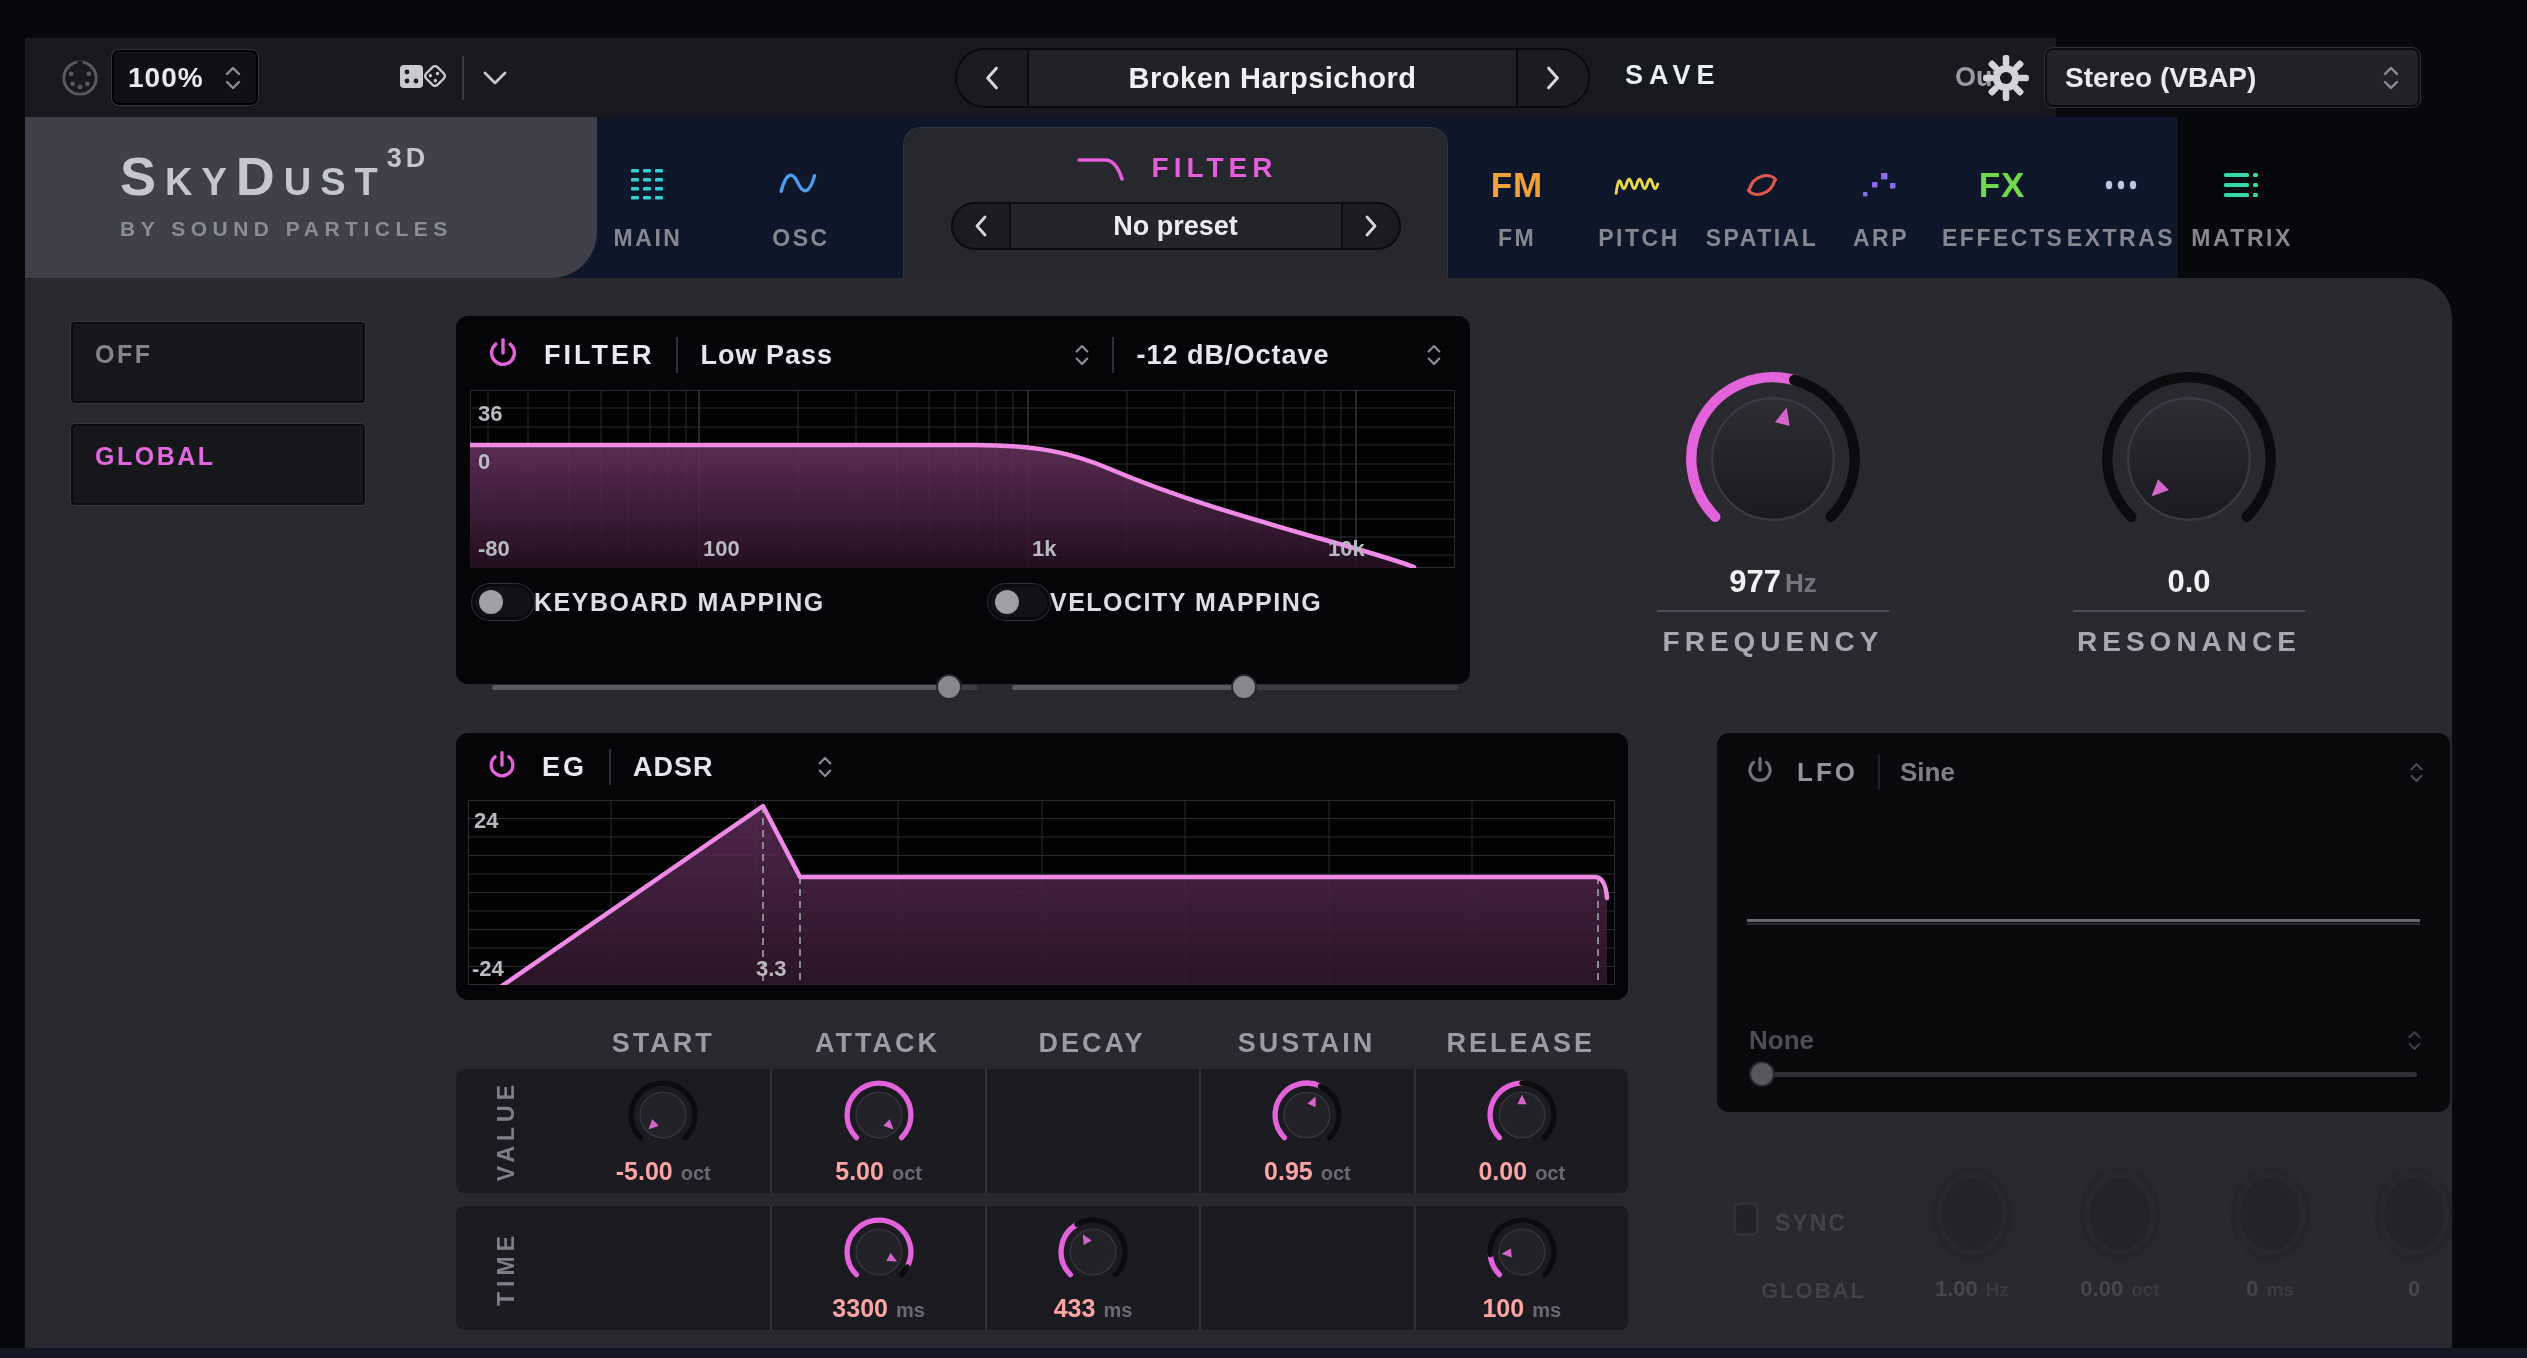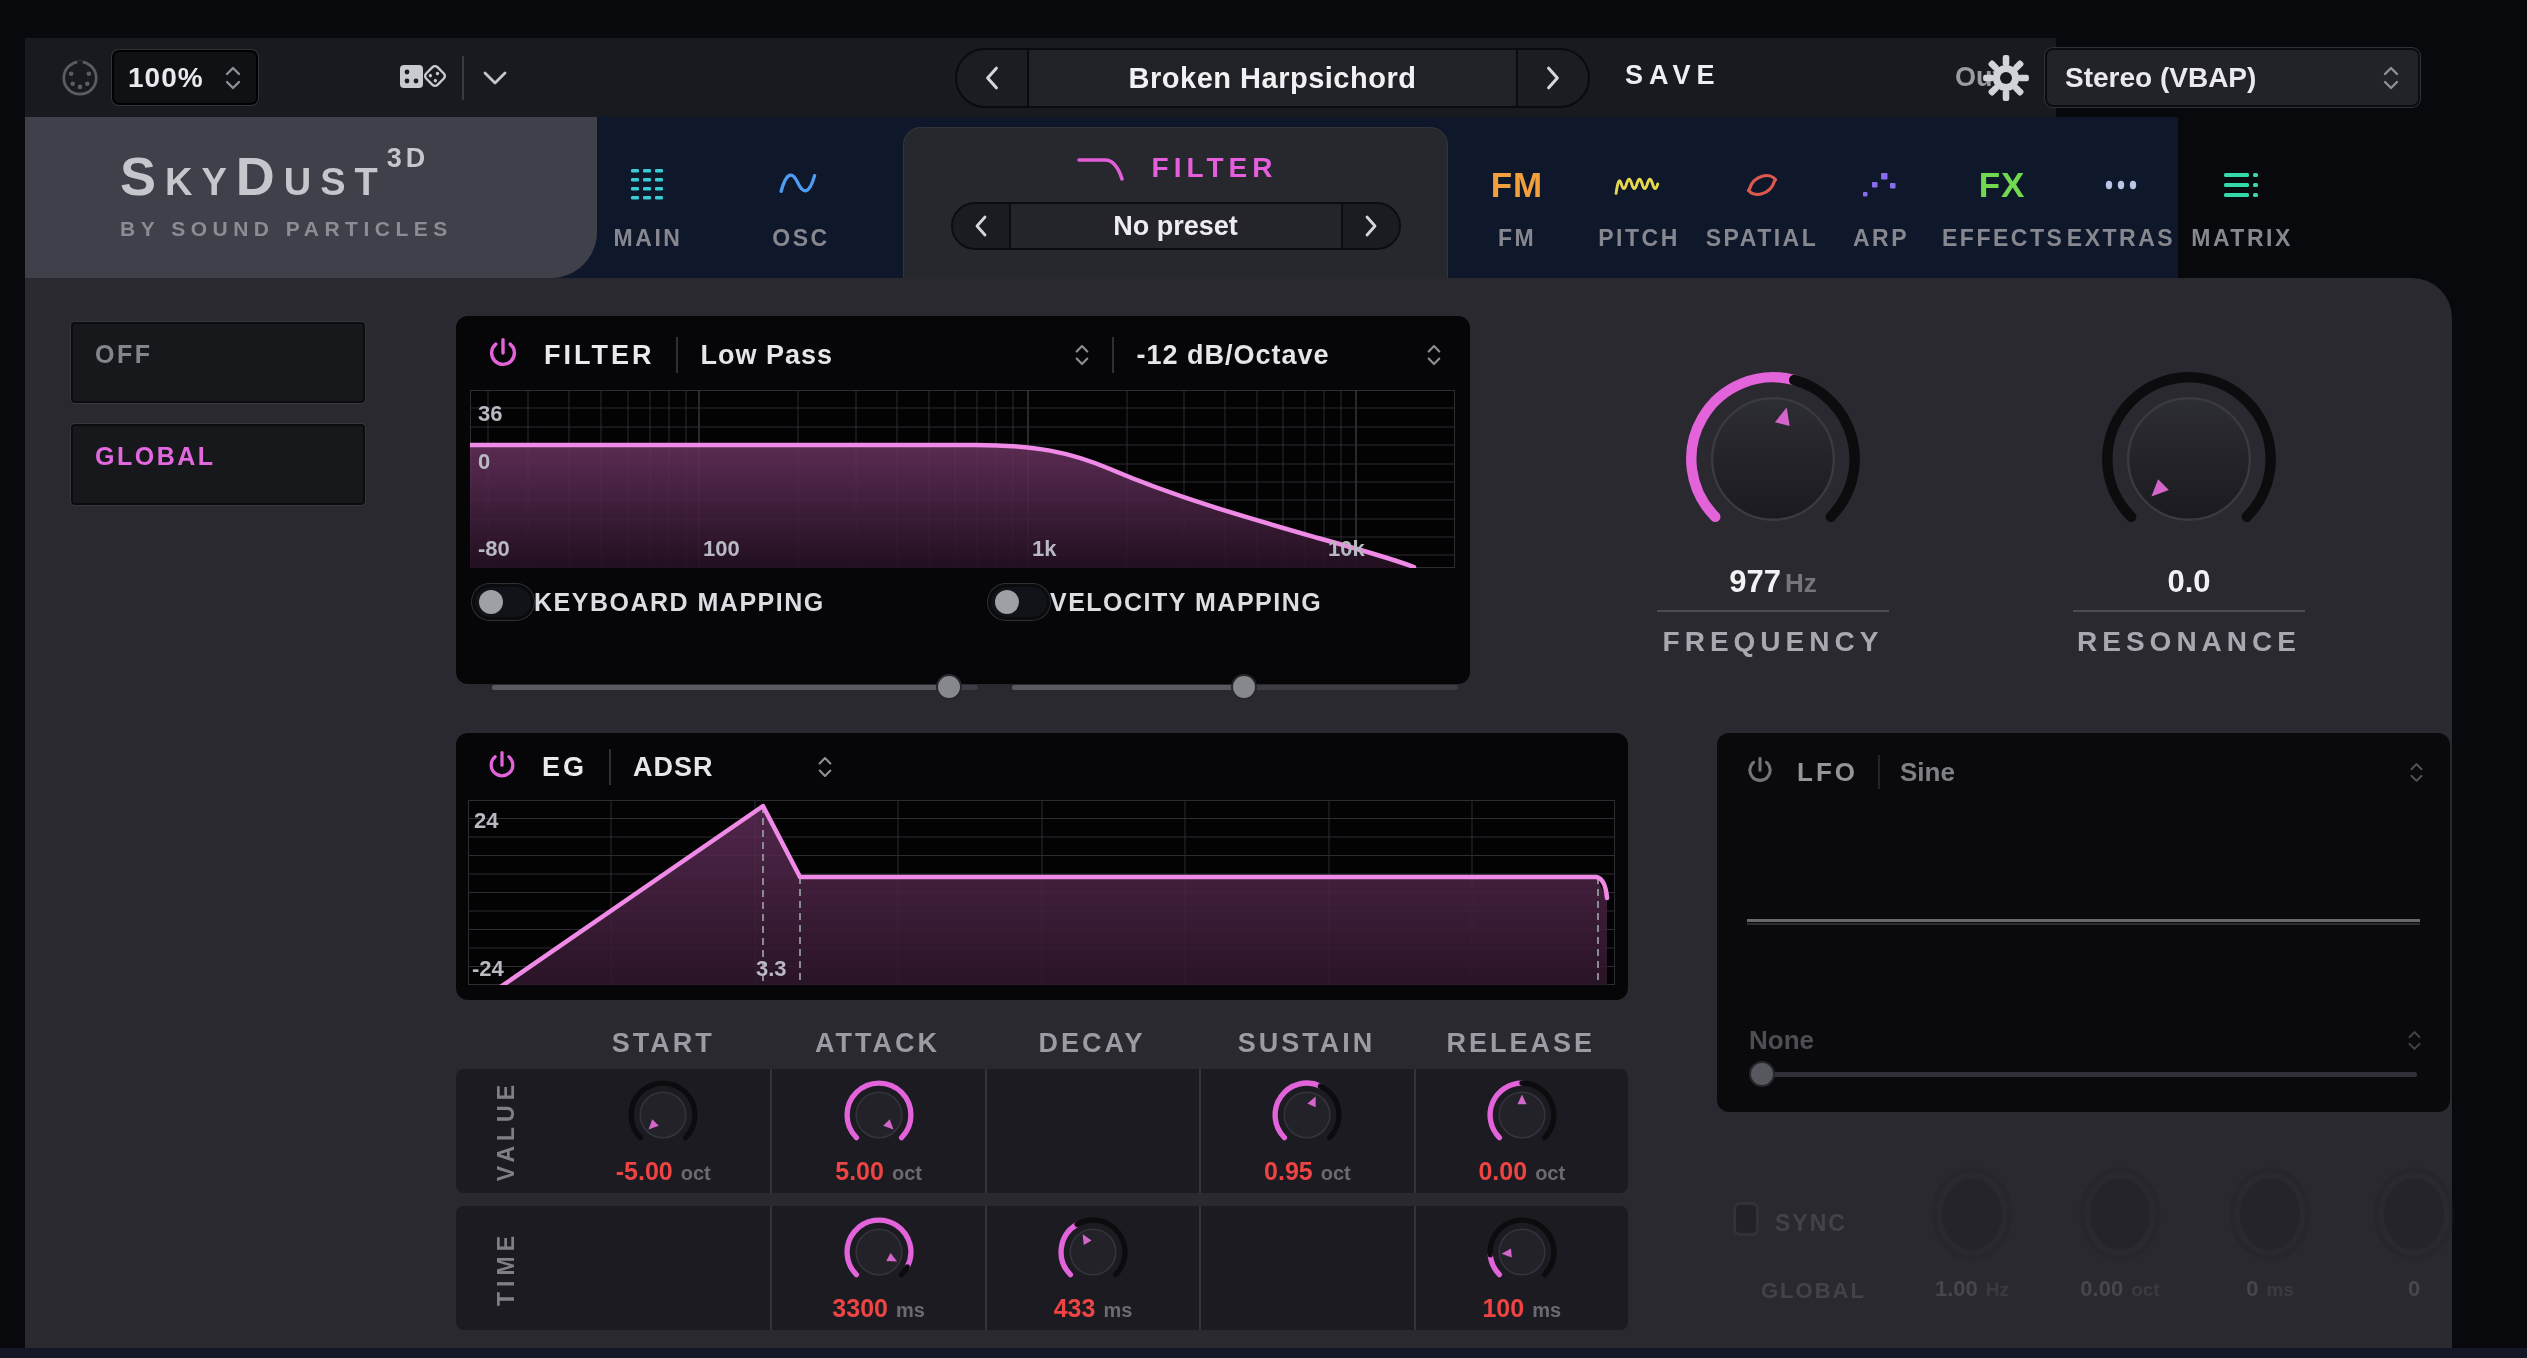--- a/index.html
+++ b/index.html
@@ -91,21 +91,21 @@
   .klabel { margin-top:14px; color:#a8a9b0; font-size:28px; font-weight:bold; letter-spacing:5px; }
 
   .hdr-grid { position:absolute; display:grid; grid-template-columns:repeat(5,1fr); }
   .hdr-grid .h { text-align:center; color:#9b9ca3; font-size:27px; font-weight:bold; letter-spacing:3px; }
 
   .adsr-panel { position:absolute; background:#1b1b21; border-radius:8px; display:grid; grid-template-columns:100px repeat(5,1fr); }
   .adsr-panel .rlabel { display:flex; align-items:center; justify-content:center; }
   .vtext { writing-mode:vertical-rl; transform:rotate(180deg); color:#7f8087; font-size:23px; font-weight:bold; letter-spacing:5px; }
   .acell { display:flex; flex-direction:column; align-items:center; justify-content:center; gap:4px; }
   .acell.bord { border-left:2px solid #33343a; }
-  .sval { font-size:25px; font-weight:bold; color:#ef4444; }
+  .sval { font-size:25px; font-weight:bold; color:#fca5a5; }
   .sunit { font-size:20px; font-weight:bold; color:#6a6b72; margin-left:8px; }
 
   .lfo-panel { position:absolute; background:#0a0a0d; border-radius:12px; }
   .lfo-head { display:flex; align-items:center; gap:20px; padding:22px 26px 0 26px; }
   .lfo-head .title { color:#94959b; font-size:26px; font-weight:bold; letter-spacing:3px; }
   .lfo-head .pdiv { width:2px; height:34px; background:#232429; }
   .lfo-head .selval { color:#7f8086; font-size:26px; font-weight:bold; }
   .lfo-line-a { position:absolute; left:30px; right:30px; top:186px; height:3px; background:#67686e; }
   .lfo-line-b { position:absolute; left:30px; right:30px; top:190px; height:2px; background:#2c2d32; }
   .lfo-target { position:absolute; left:32px; top:292px; right:28px; display:flex; justify-content:space-between; align-items:center; }

